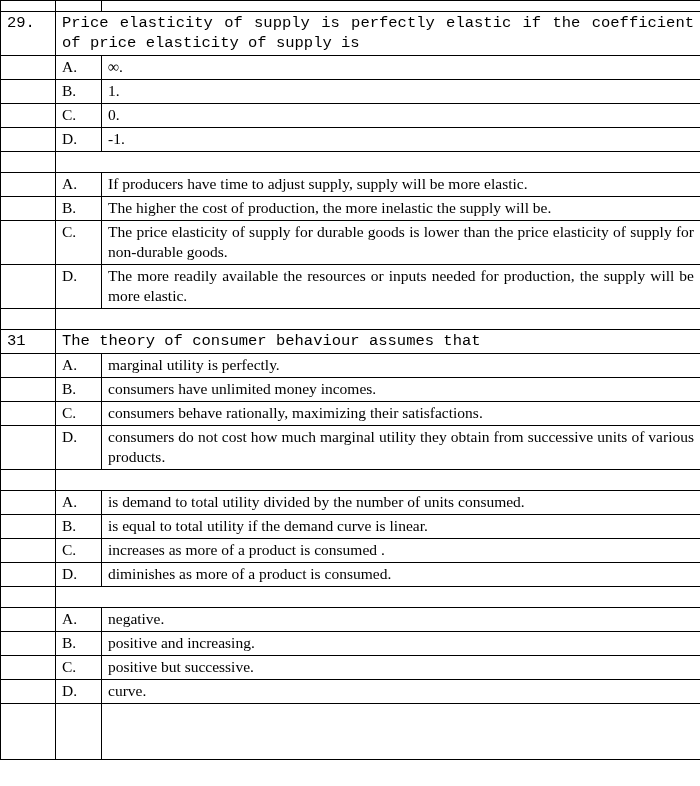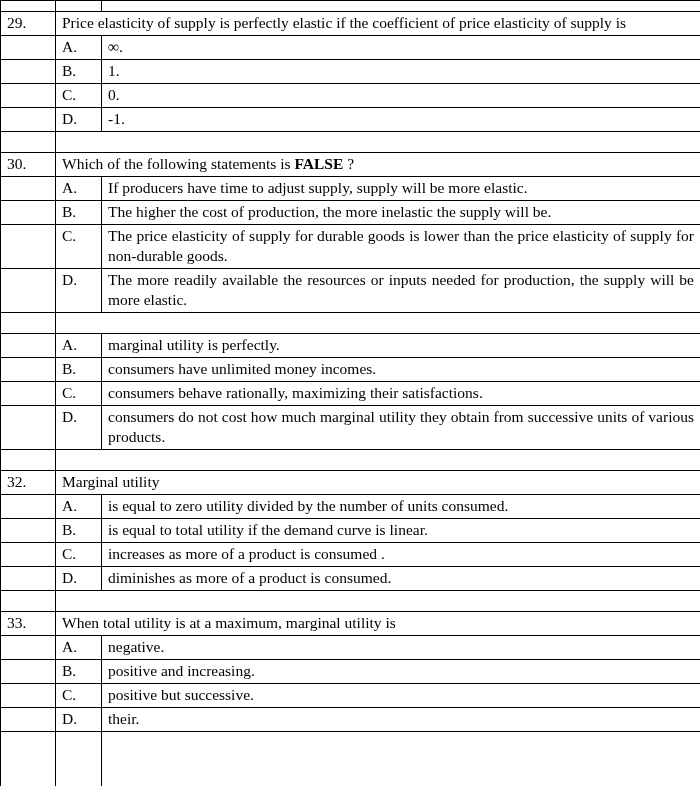--- a/index.html
+++ b/index.html
@@ -23,22 +23,22 @@
     vertical-align: top;
     font-size: 15.5px;
     line-height: 20px;
     padding: 1px 6px 2px 6px;
     overflow: hidden;
   }
   col.c-num    { width: 55px; }
   col.c-letter { width: 46px; }
   col.c-text   { width: 599px; }
 
-  td.qnum  { padding-left: 7px; }
-  td.qtext { text-align: justify; }
+  td.qnum  { padding-left: 7px; font-family: Liberation Mono, monospace; }
+  td.qtext { text-align: justify; font-family: Liberation Mono, monospace; }
   td.otext { text-align: justify; }
 
   td.sliver { height: 7px;  padding: 0; }
   td.sep    { height: 17px; padding: 0; }
   td.tall   { height: 52px; padding: 0; }
 
   span.b { font-weight: bold; }
 </style>
 </head>
 <body>
@@ -77,24 +77,20 @@
       <tr>
         <td></td>
         <td>D.</td>
         <td class="otext">-1.</td>
       </tr>
       <tr>
         <td class="sep"></td>
         <td colspan="2" class="sep"></td>
       </tr>
       <tr>
-        <td class="qnum">30.</td>
-        <td colspan="2" class="qtext"><span>Which of the following statements is </span><span class="b">FALSE</span><span> ?</span></td>
-      </tr>
-      <tr>
         <td></td>
         <td>A.</td>
         <td class="otext">If producers have time to adjust supply, supply will be more elastic.</td>
       </tr>
       <tr>
         <td></td>
         <td>B.</td>
         <td class="otext">The higher the cost of production, the more inelastic the supply will be.</td>
       </tr>
       <tr>
@@ -103,20 +99,24 @@
         <td class="otext">The price elasticity of supply for durable goods is lower than the price elasticity of supply for non-durable goods.</td>
       </tr>
       <tr>
         <td></td>
         <td>D.</td>
         <td class="otext">The more readily available the resources or inputs needed for production, the supply will be more elastic.</td>
       </tr>
       <tr>
         <td class="sep"></td>
         <td colspan="2" class="sep"></td>
+      </tr>
+      <tr>
+        <td class="qnum">31</td>
+        <td colspan="2" class="qtext"><span>The theory of consumer behaviour assumes that</span></td>
       </tr>
       <tr>
         <td></td>
         <td>A.</td>
         <td class="otext">marginal utility is perfectly.</td>
       </tr>
       <tr>
         <td></td>
         <td>B.</td>
         <td class="otext">consumers have unlimited money incomes.</td>
@@ -129,27 +129,23 @@
       <tr>
         <td></td>
         <td>D.</td>
         <td class="otext">consumers do not cost how much marginal utility they obtain from successive units of various products.</td>
       </tr>
       <tr>
         <td class="sep"></td>
         <td colspan="2" class="sep"></td>
       </tr>
       <tr>
-        <td class="qnum">32.</td>
-        <td colspan="2" class="qtext"><span>Marginal utility</span></td>
-      </tr>
-      <tr>
         <td></td>
         <td>A.</td>
-        <td class="otext">is equal to zero utility divided by the number of units consumed.</td>
+        <td class="otext">is demand to total utility divided by the number of units consumed.</td>
       </tr>
       <tr>
         <td></td>
         <td>B.</td>
         <td class="otext">is equal to total utility if the demand curve is linear.</td>
       </tr>
       <tr>
         <td></td>
         <td>C.</td>
         <td class="otext">increases as more of a product is consumed .</td>
@@ -157,42 +153,38 @@
       <tr>
         <td></td>
         <td>D.</td>
         <td class="otext">diminishes as more of a product is consumed.</td>
       </tr>
       <tr>
         <td class="sep"></td>
         <td colspan="2" class="sep"></td>
       </tr>
       <tr>
-        <td class="qnum">33.</td>
-        <td colspan="2" class="qtext"><span>When total utility is at a maximum, marginal utility is</span></td>
-      </tr>
-      <tr>
         <td></td>
         <td>A.</td>
         <td class="otext">negative.</td>
       </tr>
       <tr>
         <td></td>
         <td>B.</td>
         <td class="otext">positive and increasing.</td>
       </tr>
       <tr>
         <td></td>
         <td>C.</td>
         <td class="otext">positive but successive.</td>
       </tr>
       <tr>
         <td></td>
         <td>D.</td>
-        <td class="otext">their.</td>
+        <td class="otext">curve.</td>
       </tr>
       <tr>
         <td class="tall"></td>
         <td class="tall"></td>
         <td class="tall"></td>
       </tr>
     </tbody>
 </table>
 
 </body></html>

